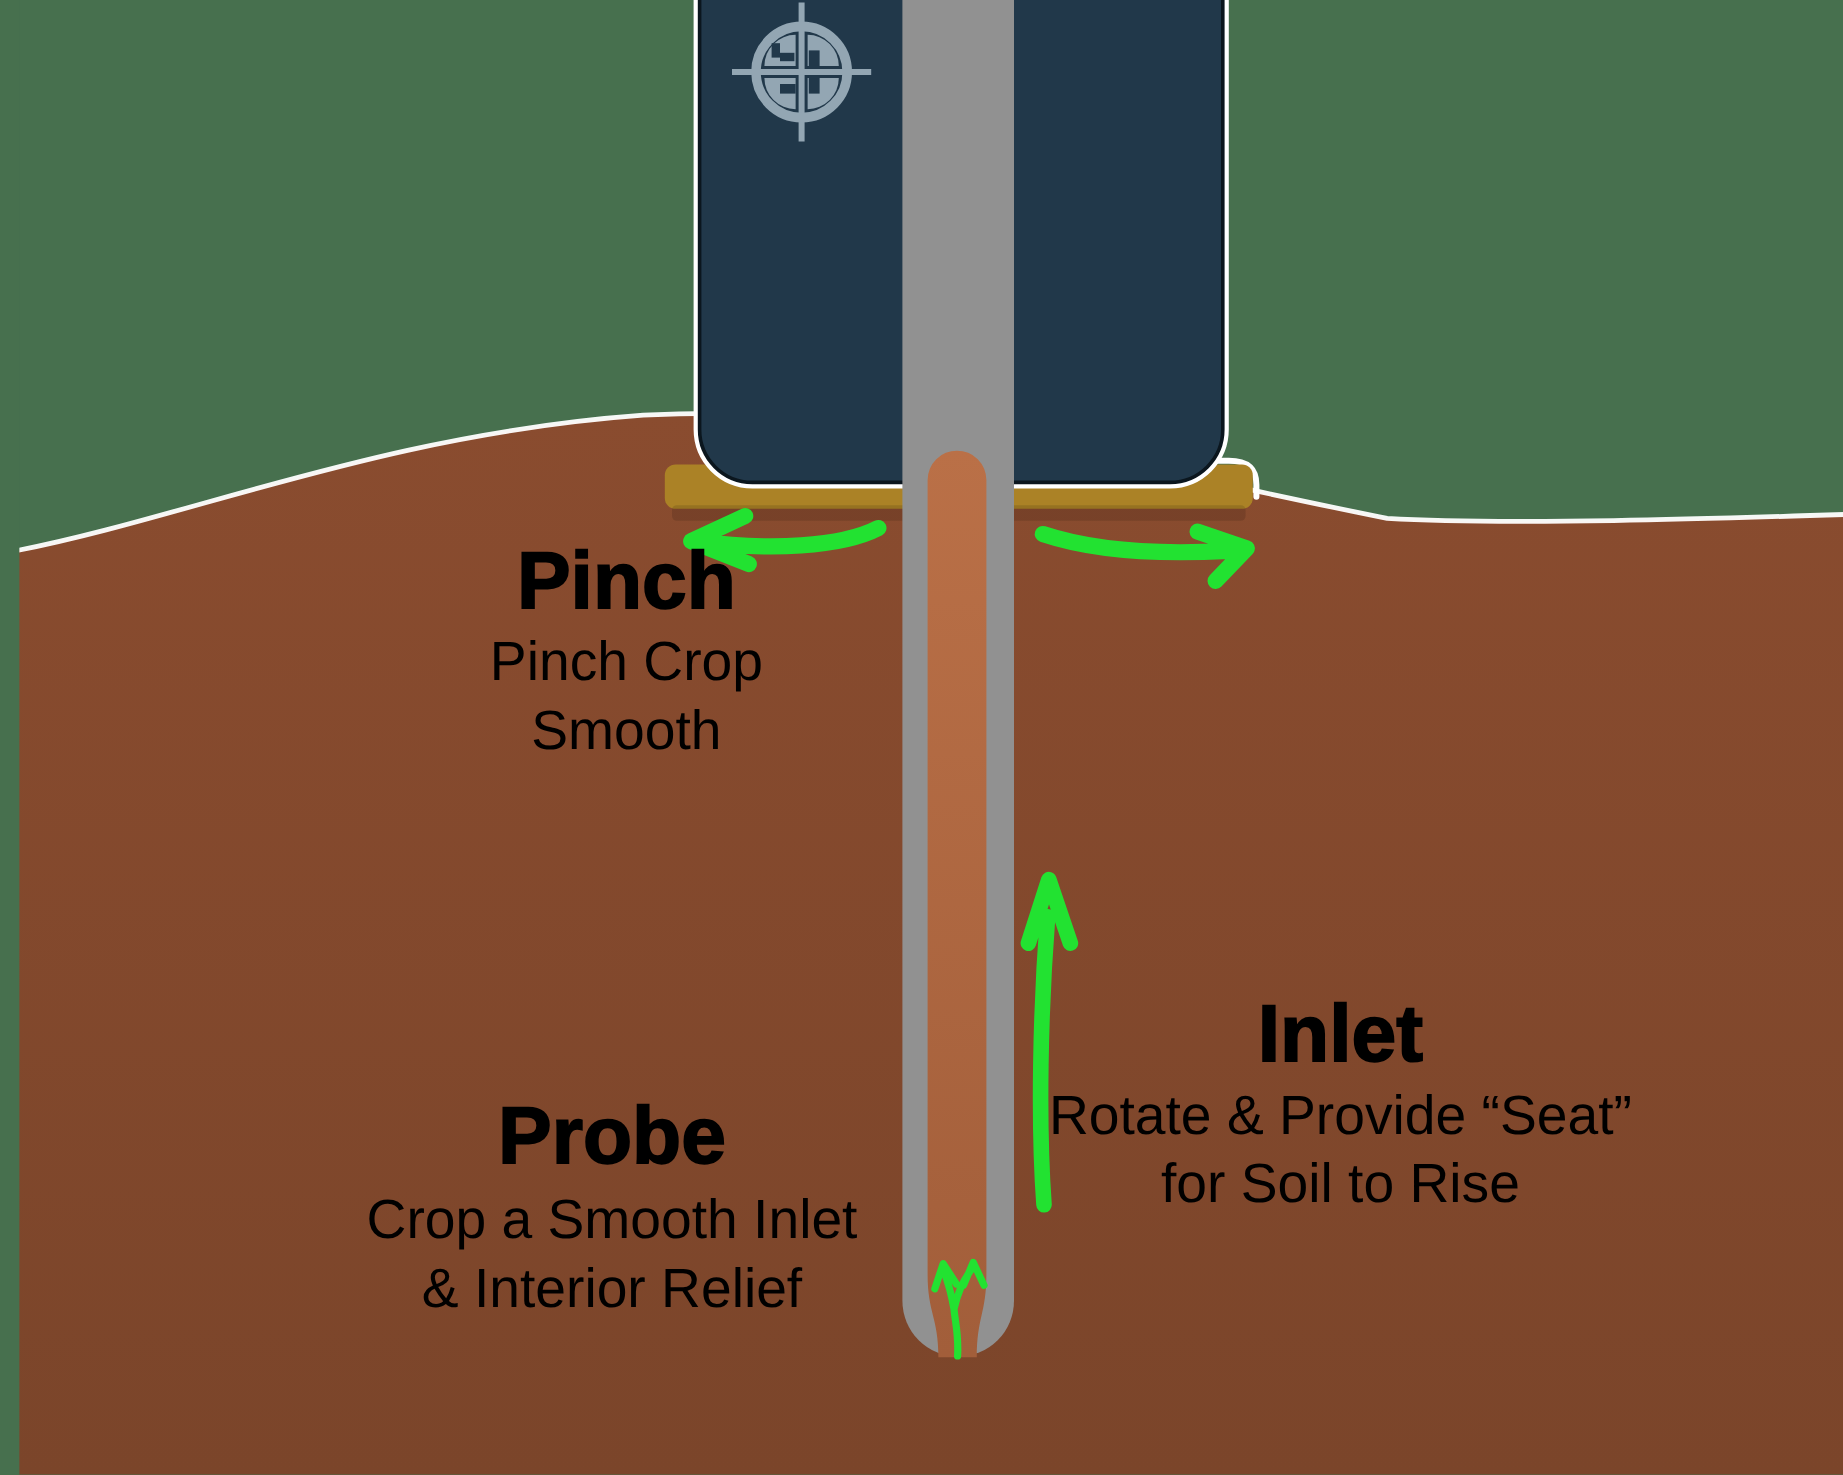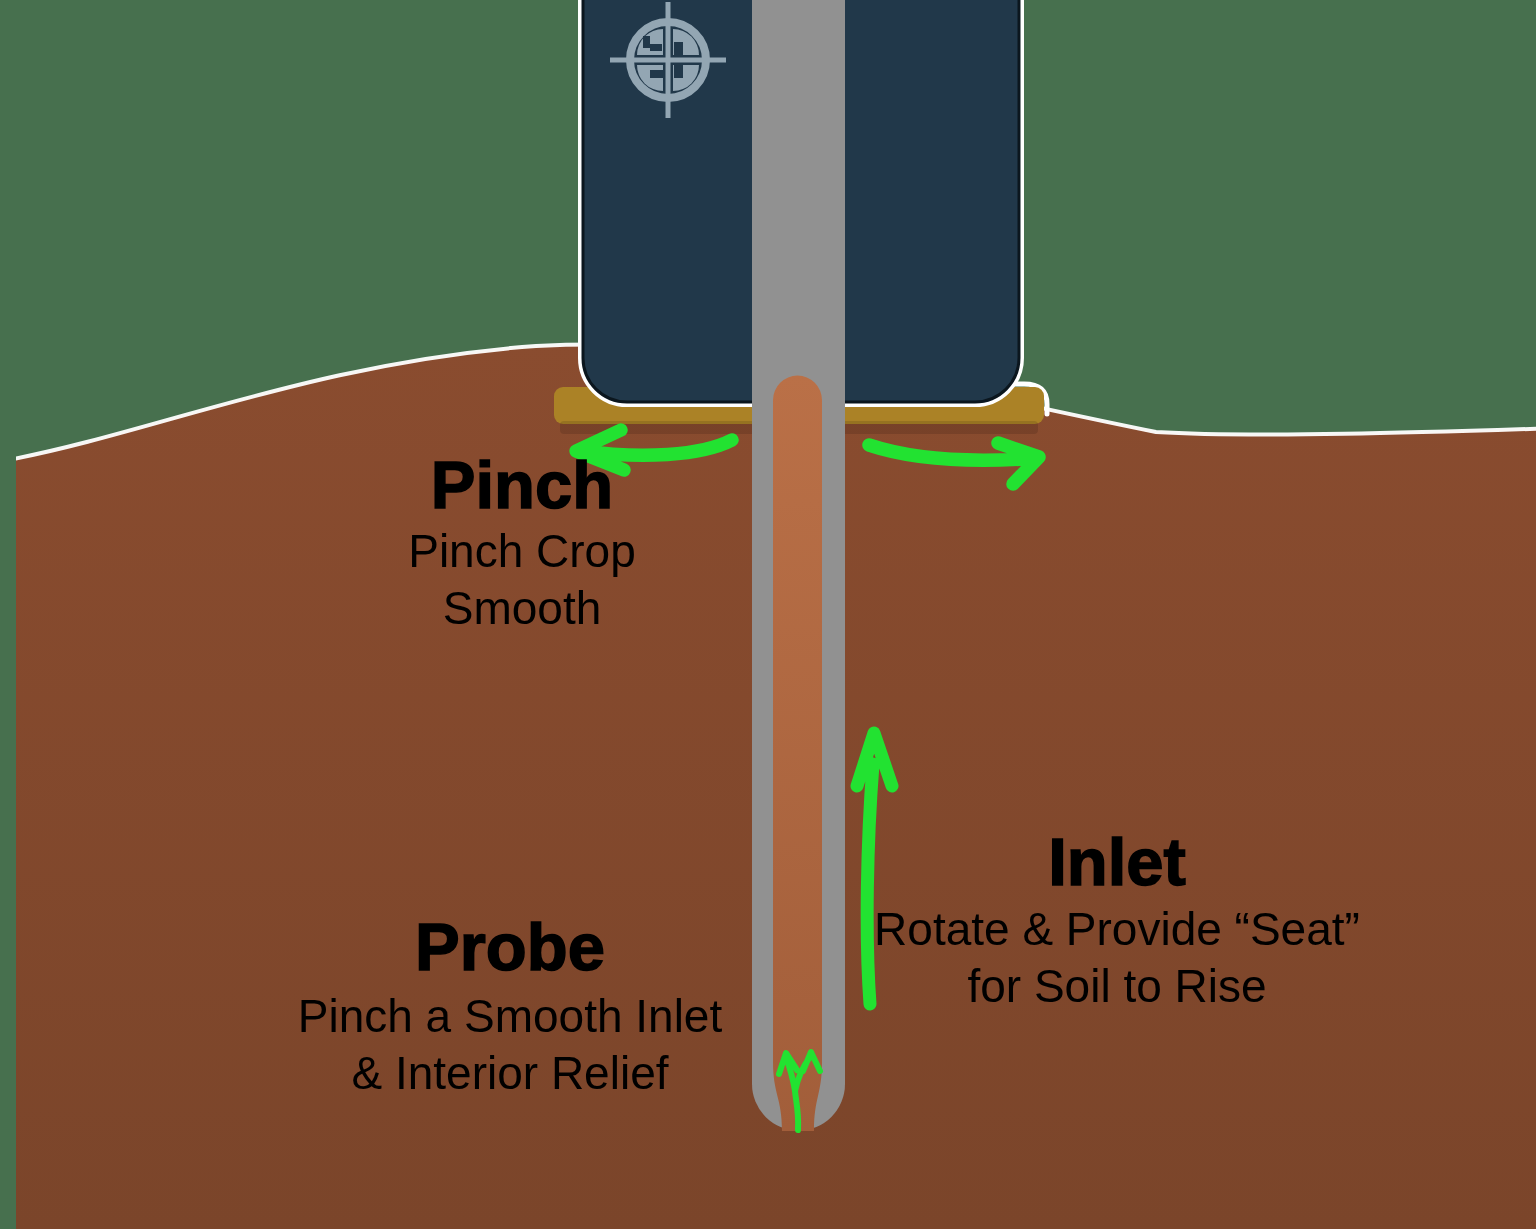--- a/index.html
+++ b/index.html
@@ -103,21 +103,21 @@
   </svg>
 
   <div class="anno" id="anno-pinch">
     <div class="t">Pinch</div>
     <div class="s first">Pinch Crop</div>
     <div class="s">Smooth</div>
   </div>
 
   <div class="anno" id="anno-probe">
     <div class="t">Probe</div>
-    <div class="s first">Pinch a Smooth Inlet</div>
+    <div class="s first">Crop a Smooth Inlet</div>
     <div class="s">&amp; Interior Relief</div>
   </div>
 
   <div class="anno" id="anno-pull">
     <div class="t">Inlet</div>
     <div class="s first">Rotate &amp; Provide “Seat”</div>
     <div class="s">for Soil to Rise</div>
   </div>
 </div>
 

